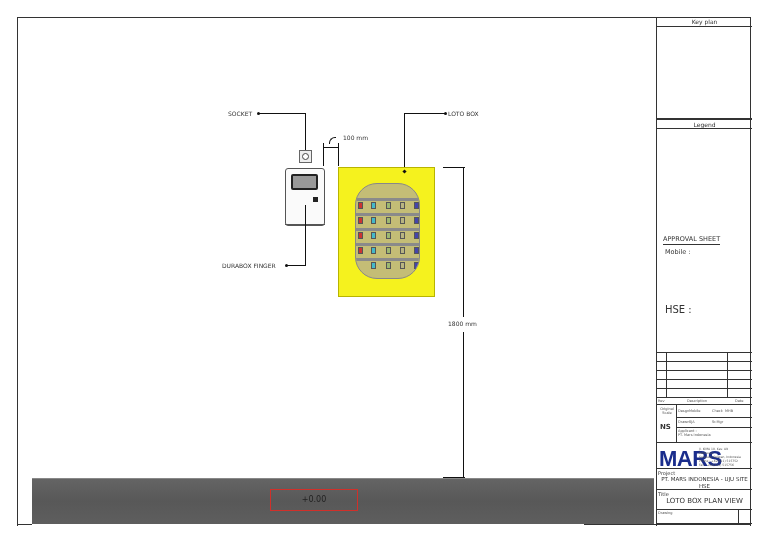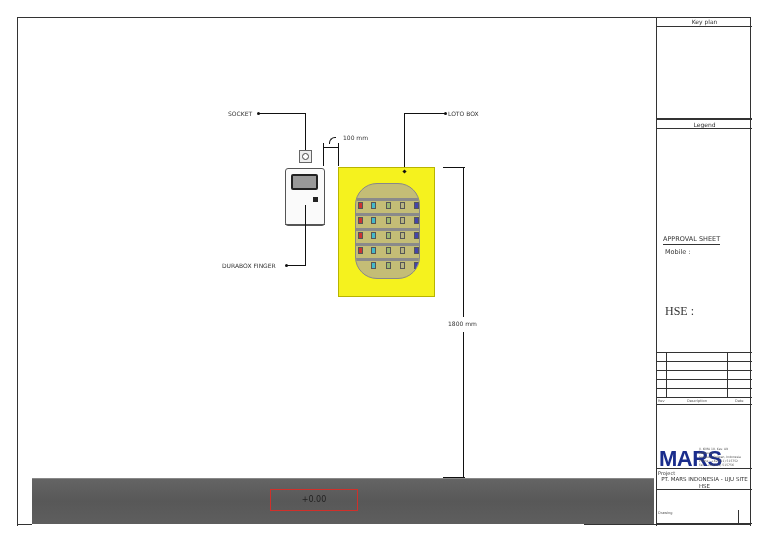--- a/index.html
+++ b/index.html
@@ -117,21 +117,21 @@
 <div class="abs line" style="left:463px; top:332px; width:1px; height:146px;"></div>
 <div class="abs line" style="left:443px; top:477px; width:22px; height:1px;"></div>
 
 <div class="abs tb">
   <div class="tb-cell tb-head" style="top:0; height:10px;">Key plan</div>
   <div class="tb-cell" style="top:10px; height:92px;"></div>
   <div class="tb-cell tb-head" style="top:102px; height:10px; border-top:1px solid #333;">Legend</div>
   <div class="tb-cell" style="top:112px; height:224px;">
     <div class="abs" style="left:6px; top:106px; font-size:6.5px; border-bottom:1px solid #333; padding-bottom:1px;">APPROVAL SHEET</div>
     <div class="abs" style="left:8px; top:119px; font-size:6.5px;">Mobile :</div>
-    <div class="abs" style="left:8px; top:175px; font-size:12px;font-family:Liberation Serif, serif;">HSE :</div>
+    <div class="abs" style="left:8px; top:175px; font-size:10px;">HSE :</div>
   </div>
 
   <div class="tb-cell" style="top:336px; height:9px;">
       <div class="abs" style="left:9px; top:0; height:100%; border-left:1px solid #333;"></div>
       <div class="abs" style="left:70px; top:0; height:100%; border-left:1px solid #333;"></div>
     </div>
   <div class="tb-cell" style="top:345px; height:9px;">
       <div class="abs" style="left:9px; top:0; height:100%; border-left:1px solid #333;"></div>
       <div class="abs" style="left:70px; top:0; height:100%; border-left:1px solid #333;"></div>
     </div>
@@ -146,35 +146,55 @@
   <div class="tb-cell" style="top:372px; height:9px;">
       <div class="abs" style="left:9px; top:0; height:100%; border-left:1px solid #333;"></div>
       <div class="abs" style="left:70px; top:0; height:100%; border-left:1px solid #333;"></div>
     </div>
   <div class="tb-cell small" style="top:381px; height:7px;">
     <span class="abs" style="left:1px; top:1px;">Rev</span>
     <span class="abs" style="left:30px; top:1px;">Description</span>
     <span class="abs" style="left:78px; top:1px;">Date</span>
   </div>
 
+  <div class="tb-cell" style="top:388px; height:38px;">
+    <div class="abs" style="left:19px; top:0; height:100%; border-left:1px solid #333;"></div>
+    <div class="abs small" style="left:1px; top:2px; width:18px; text-align:center;">Original Scale</div>
+    <div class="abs" style="left:3px; top:18px; font-size:7px; font-weight:bold;">NS</div>
+    <div class="abs" style="left:19px; top:12px; width:76px; border-top:1px solid #333;"></div>
+    <div class="abs" style="left:19px; top:22px; width:76px; border-top:1px solid #333;"></div>
+    <div class="abs small" style="left:21px; top:4px;">Desgn</div>
+    <div class="abs small" style="left:32px; top:4px;">Mobile</div>
+    <div class="abs small" style="left:55px; top:4px;">Check</div>
+    <div class="abs small" style="left:68px; top:4px;">MHB</div>
+    <div class="abs small" style="left:21px; top:15px;">Drawn</div>
+    <div class="abs small" style="left:32px; top:15px;">SJA</div>
+    <div class="abs small" style="left:55px; top:15px;">Sr.Mgr</div>
+    <div class="abs small" style="left:21px; top:24px;">Applicant :</div>
+    <div class="abs small" style="left:21px; top:28px;">PT. Mars Indonesia</div>
+  </div>
 
   <div class="tb-cell" style="top:426px; height:26px;">
     <div class="abs mars" style="left:2px; top:3px;">MARS</div>
     <div class="abs small" style="left:42px; top:4px; line-height:4px; font-size:3px;">
       <div>Jl. KIMA 10, Kav. A9</div>
       <div>Makassar</div>
       <div>Sulawesi Selatan, Indonesia</div>
       <div>Phone : +62(411) 515752</div>
       <div>Fax : +62(411) 515756</div>
     </div>
   </div>
 
   <div class="tb-cell" style="top:452px; height:21px;">
     <div class="abs" style="left:1px; top:1px; font-size:5px;">Project</div>
     <div class="abs" style="left:1px; top:7px; width:93px; text-align:center; font-size:5.5px; line-height:7px;">PT. MARS INDONESIA - UJU SITE HSE</div>
   </div>
 
+  <div class="tb-cell" style="top:473px; height:20px;">
+    <div class="abs" style="left:1px; top:1px; font-size:5px;">Title</div>
+    <div class="abs" style="left:1px; top:7px; width:93px; text-align:center; font-size:7px;">LOTO BOX PLAN VIEW</div>
+  </div>
 
   <div class="tb-cell" style="top:493px; height:14px;">
     <div class="abs small" style="left:1px; top:1px;">Drawing</div>
     <div class="abs" style="left:81px; top:0; height:100%; border-left:1px solid #333;"></div>
   </div>
 </div>
 
 </body></html>

